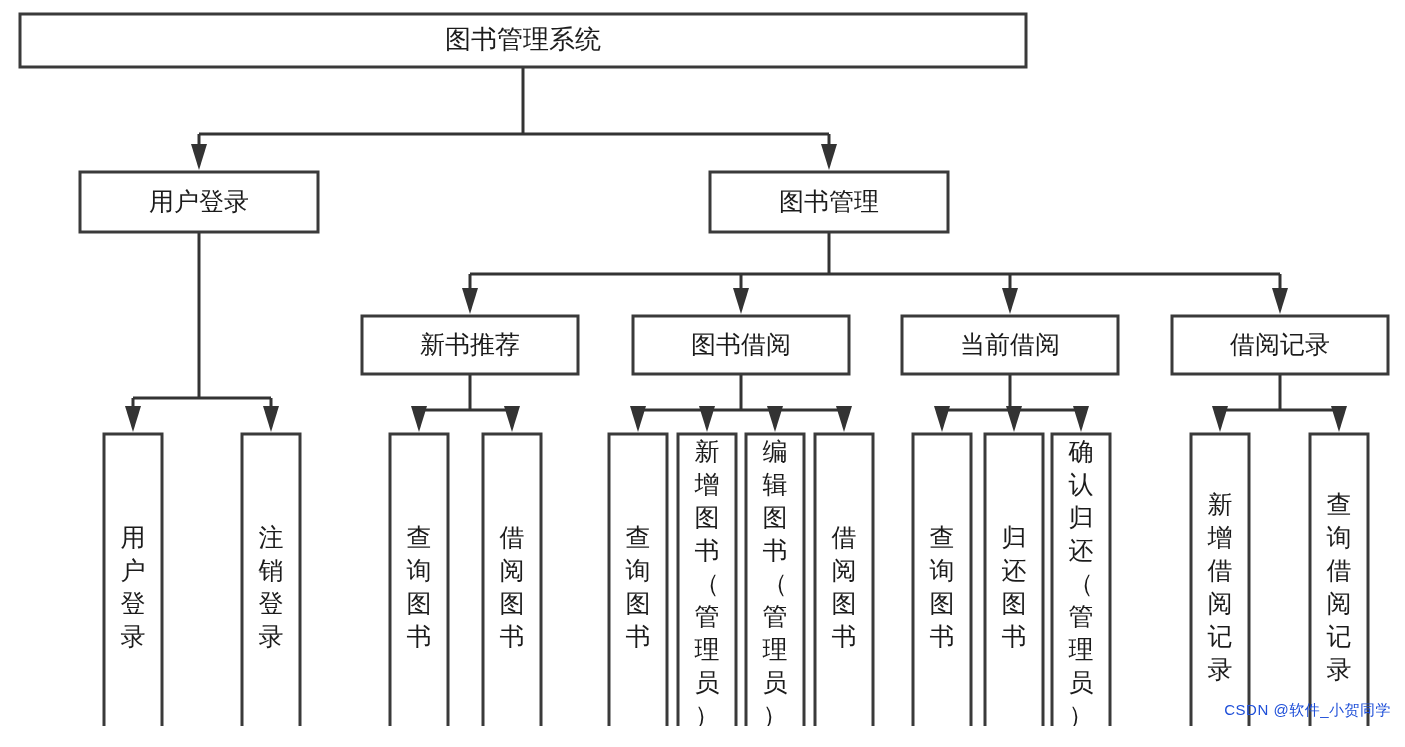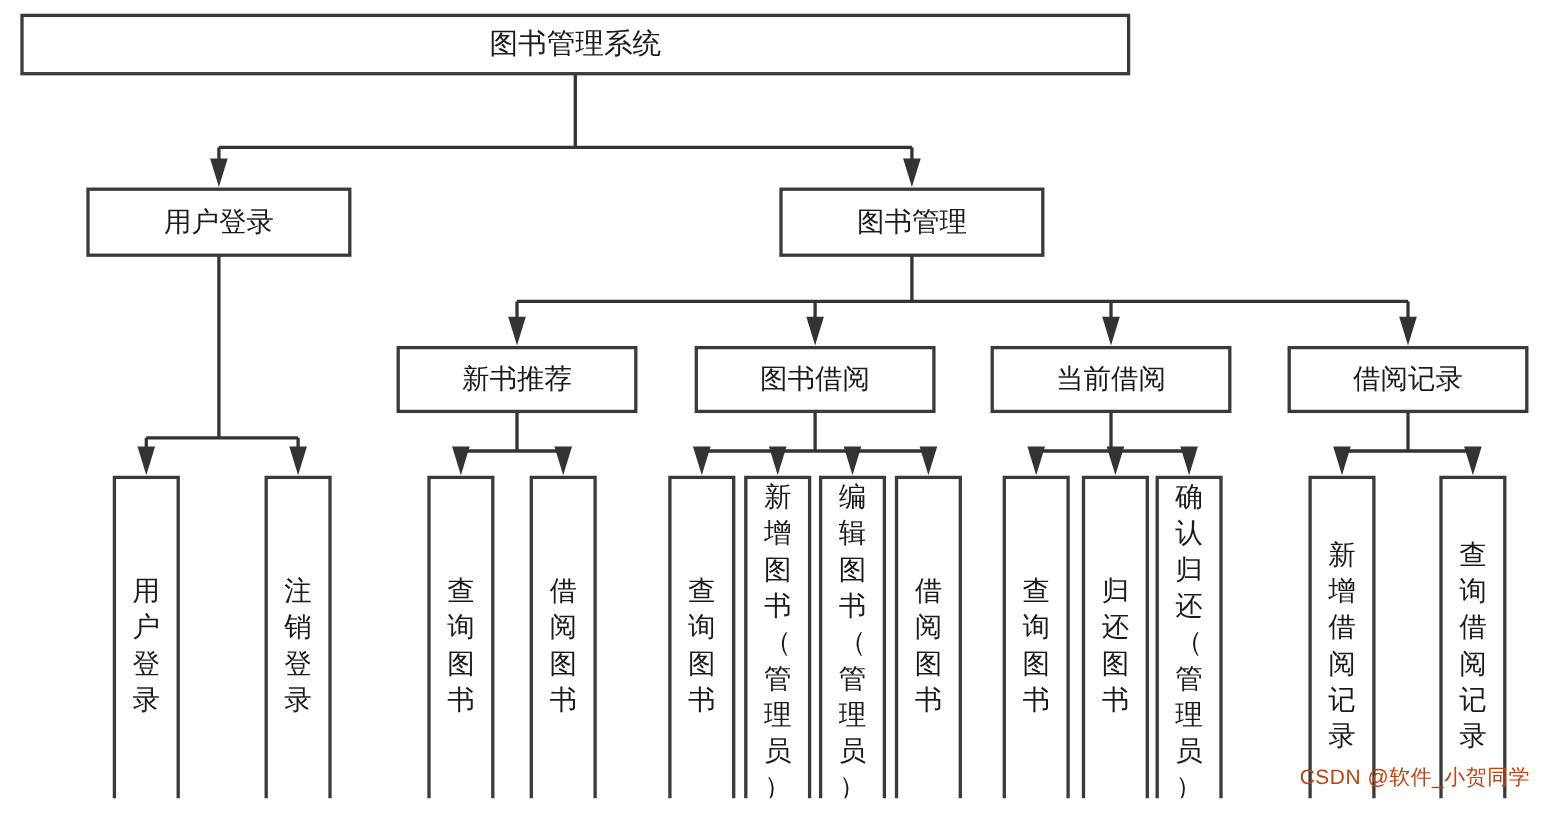--- a/index.html
+++ b/index.html
@@ -62,22 +62,22 @@
     font-family: "Liberation Sans", "DejaVu Sans", sans-serif;
     font-size: 25px;
     fill: #1b1b1b;
     text-anchor: middle;
   }
   .watermark {
     position: absolute;
     right: 14px;
     bottom: 6px;
     font-family: "Liberation Sans", "DejaVu Sans", sans-serif;
-    font-size: 19px;
-    color: #c2410c;
+    font-size: 15px;
+    color: #1d4ed8;
     letter-spacing: 0.5px;
     white-space: nowrap;
     user-select: none;
   }
 </style>
 </head>
 <body>
 
 <div id="stage">
 

